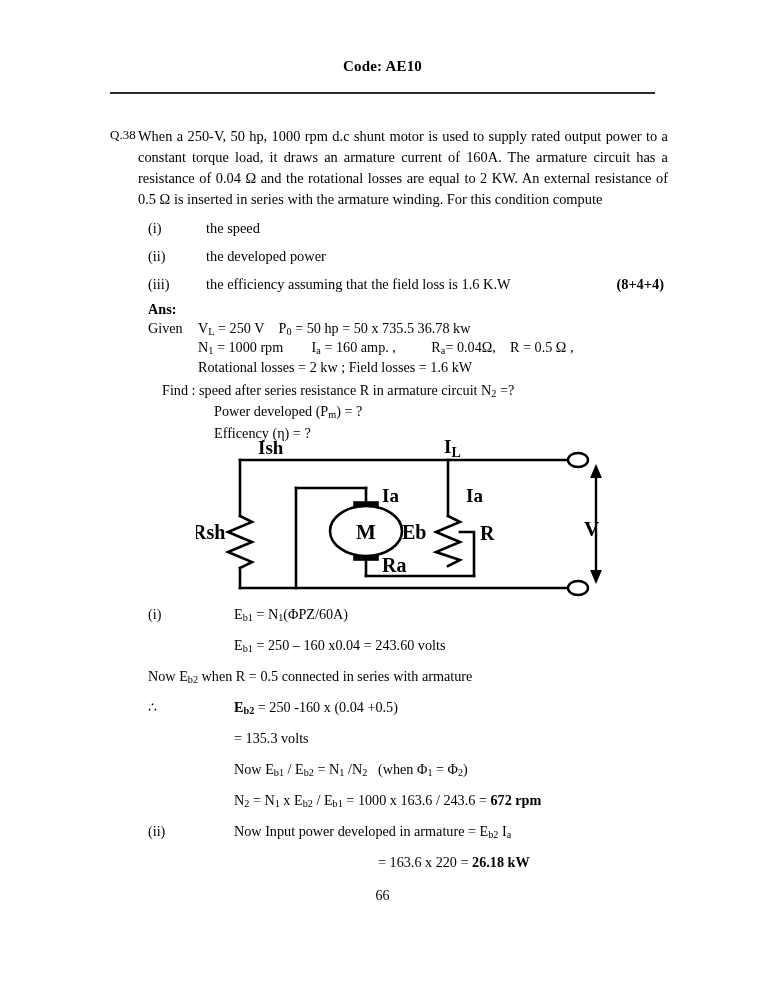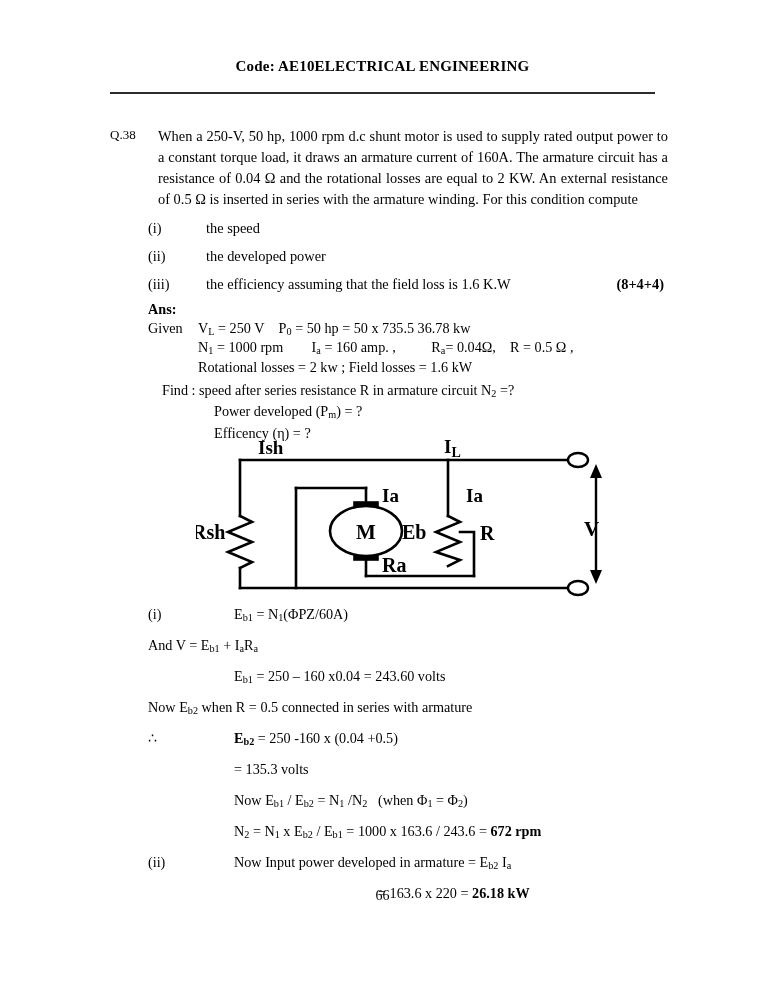--- a/index.html
+++ b/index.html
@@ -55,21 +55,21 @@
     line-height: 1.45;
   }
   .qnum {
     position: absolute;
     left: 0;
     top: 0;
     font-weight: normal;
     font-size: 13px;
   }
   .qtext {
-    margin-left: 48px;
+    margin-left: 28px;
     text-align: justify;
     text-justify: inter-word;
   }
 
   .subitems {
     position: absolute;
     left: 148px;
     top: 218px;
     width: 516px;
     font-size: 14.4px;
@@ -150,21 +150,20 @@
     font-size: 14px;
   }
 </style>
 </head>
 <body>
 
 <div class="page">
 
   <div class="header">
     <span class="code">Code: AE10</span>
-    <span class="subject">ELECTRICAL ENGINEERING</span>
   </div>
   <div class="rule"></div>
 
   <div class="qblock">
     <span class="qnum">Q.38</span>
     <div class="qtext">When a 250-V, 50 hp, 1000 rpm d.c shunt motor is used to supply rated output power to a constant torque load, it draws an armature current of 160A. The armature circuit has a resistance of 0.04 Ω and the rotational losses are equal to 2 KW. An external resistance of 0.5 Ω is inserted in series with the armature winding. For this condition compute</div>
   </div>
 
   <div class="subitems">
     <div class="subitem">
@@ -278,23 +277,20 @@
       </text>
     </svg>
   </div>
 
   <div class="solution">
     <div class="sline">
       <span class="rn">(i)</span>
       <span class="tx2"><span>E</span><sub>b1</sub><span> = N</span><sub>1</sub><span>(ΦPZ/60A)</span></span>
     </div>
     <div class="sline">
-      <span class="tx0"><span>And V = E</span><sub>b1</sub><span>  + I</span><sub>a</sub><span>R</span><sub>a</sub></span>
-    </div>
-    <div class="sline">
       <span class="tx2"><span>E</span><sub>b1</sub><span> = 250 – 160 x0.04 = 243.60 volts</span></span>
     </div>
     <div class="sline">
       <span class="tx0"><span>Now E</span><sub>b2</sub><span> when R = 0.5 connected in series with armature</span></span>
     </div>
     <div class="sline">
       <span class="rn">∴</span>
       <span class="tx2"><b class="res"><span>E</span><sub>b2</sub></b><span> = 250 -160 x (0.04 +0.5)</span></span>
     </div>
     <div class="sline">

